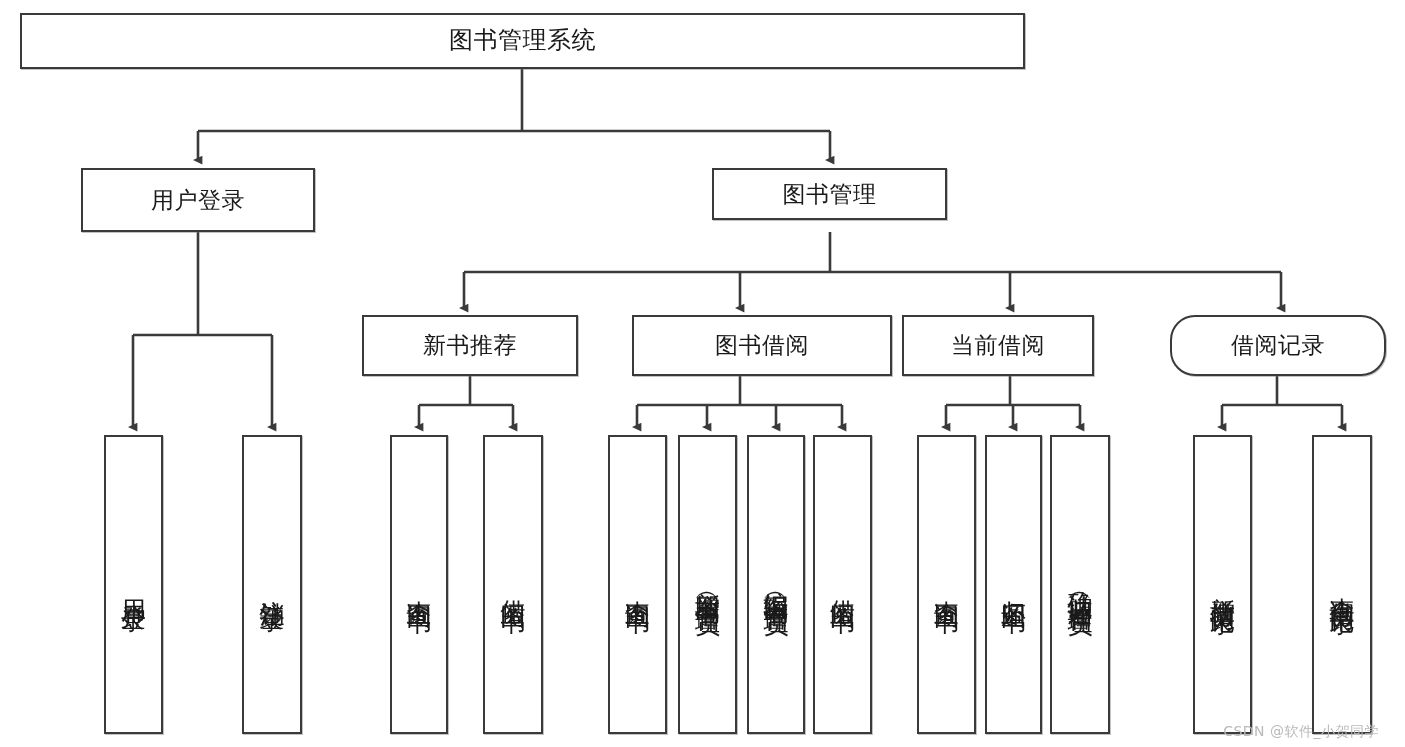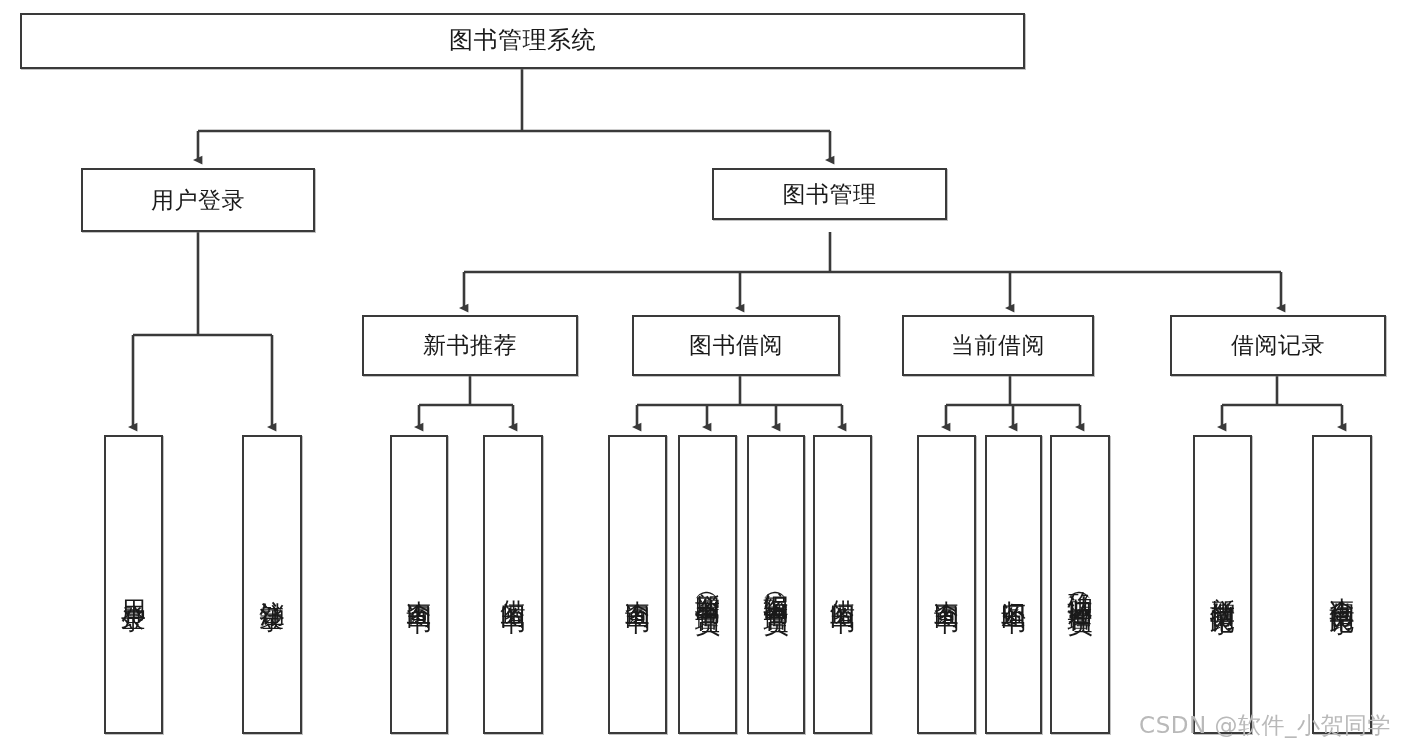--- a/index.html
+++ b/index.html
@@ -56,23 +56,23 @@
   .node.v .lbl {
     writing-mode: vertical-rl;
     text-orientation: upright;
     font-size: 25px;
     line-height: 1.0;
     letter-spacing: 3px;
     white-space: nowrap;
   }
   .watermark {
     position: absolute;
-    right: 14px;
+    right: 26px;
     bottom: 6px;
-    font-size: 23px;
+    font-size: 14px;
     color: #b9b9b9;
     letter-spacing: 0.5px;
     white-space: nowrap;
     font-family: "DejaVu Sans", "Liberation Sans", sans-serif;
   }
 </style>
 </head>
 <body>
 
 <div id="canvas">
@@ -136,29 +136,29 @@
   </div>
 
   <div class="node h" style="left:712px; top:168px; width:235px; height:52px;">
     <span class="lbl">图书管理</span>
   </div>
 
   <div class="node h" style="left:362px; top:315px; width:216px; height:61px;">
     <span class="lbl">新书推荐</span>
   </div>
 
-  <div class="node h" style="left:632px; top:315px; width:208px; height:61px;">
+  <div class="node h" style="left:632px; top:315px; width:260px; height:61px;">
     <span class="lbl">图书借阅</span>
   </div>
 
   <div class="node h" style="left:902px; top:315px; width:192px; height:61px;">
     <span class="lbl">当前借阅</span>
   </div>
 
-  <div class="node h" style="left:1170px; top:315px; width:216px; height:61px;">
+  <div class="node h" style="left:1170px; top:315px; width:216px; height:61px;border-radius:25px;">
     <span class="lbl">借阅记录</span>
   </div>
 
   <div class="node v" style="left:104px; top:435px; width:59px; height:299px;">
     <span class="lbl">用户登录</span>
   </div>
 
   <div class="node v" style="left:242px; top:435px; width:60px; height:299px;">
     <span class="lbl">注销登录</span>
   </div>

